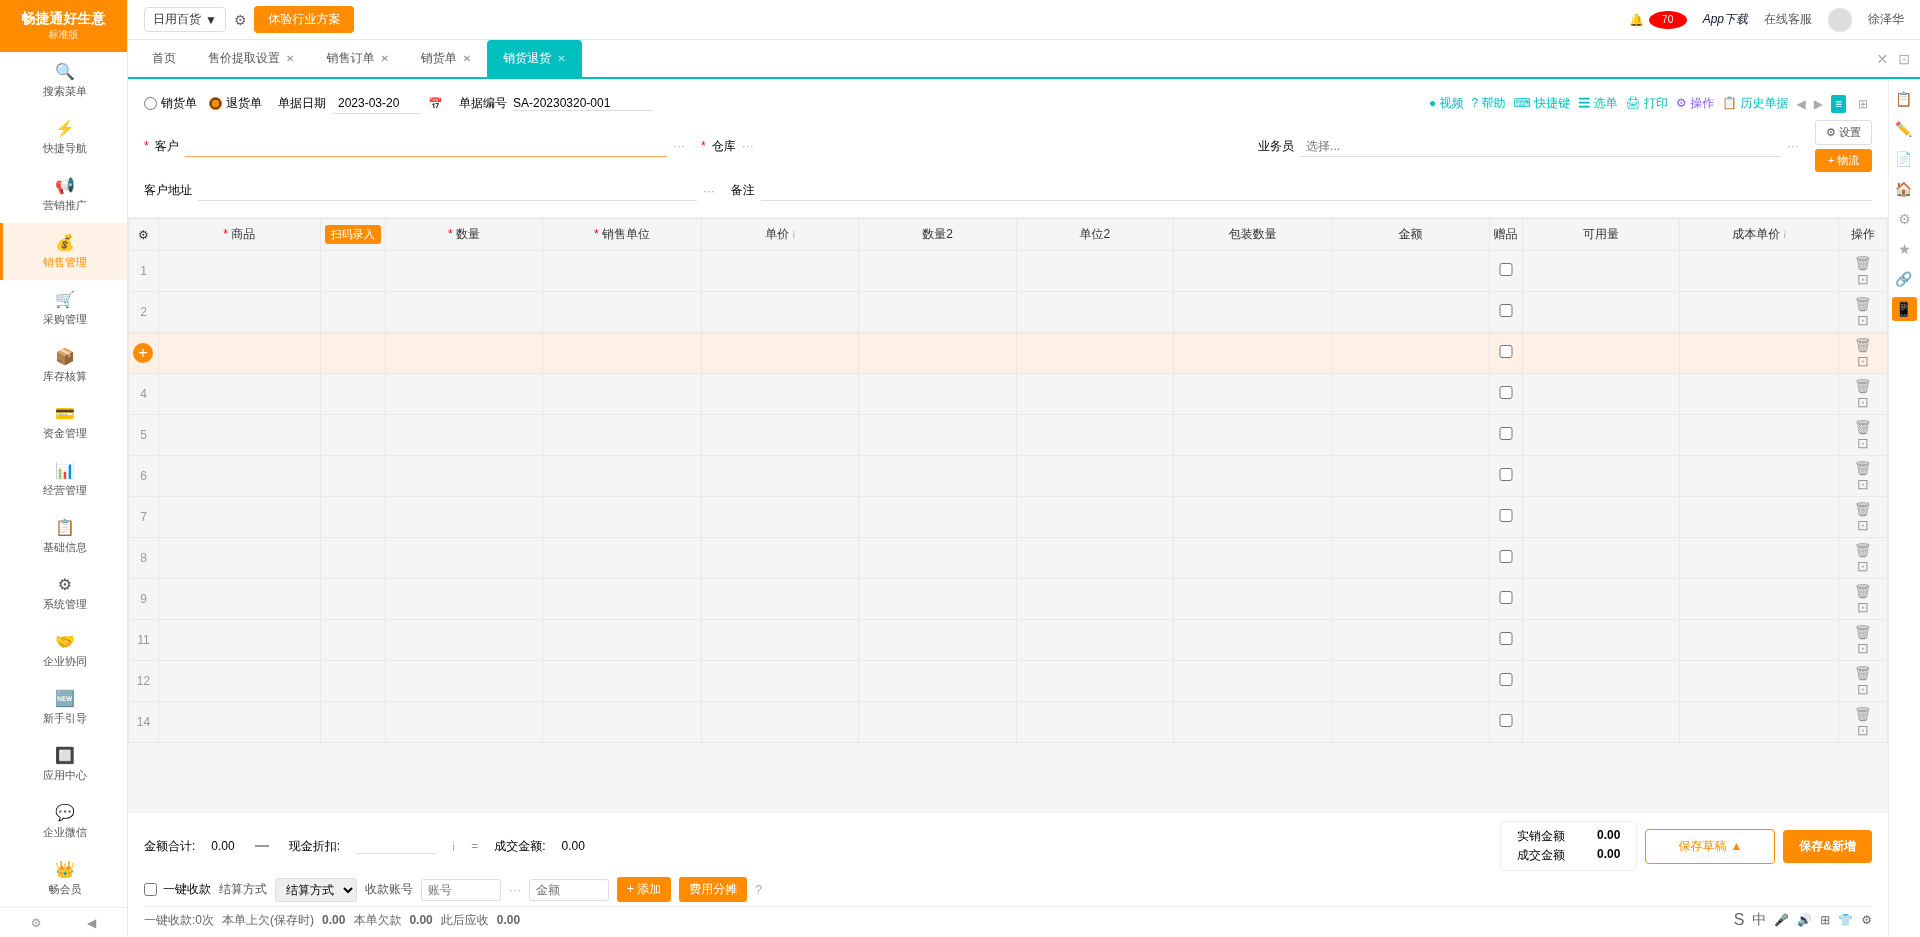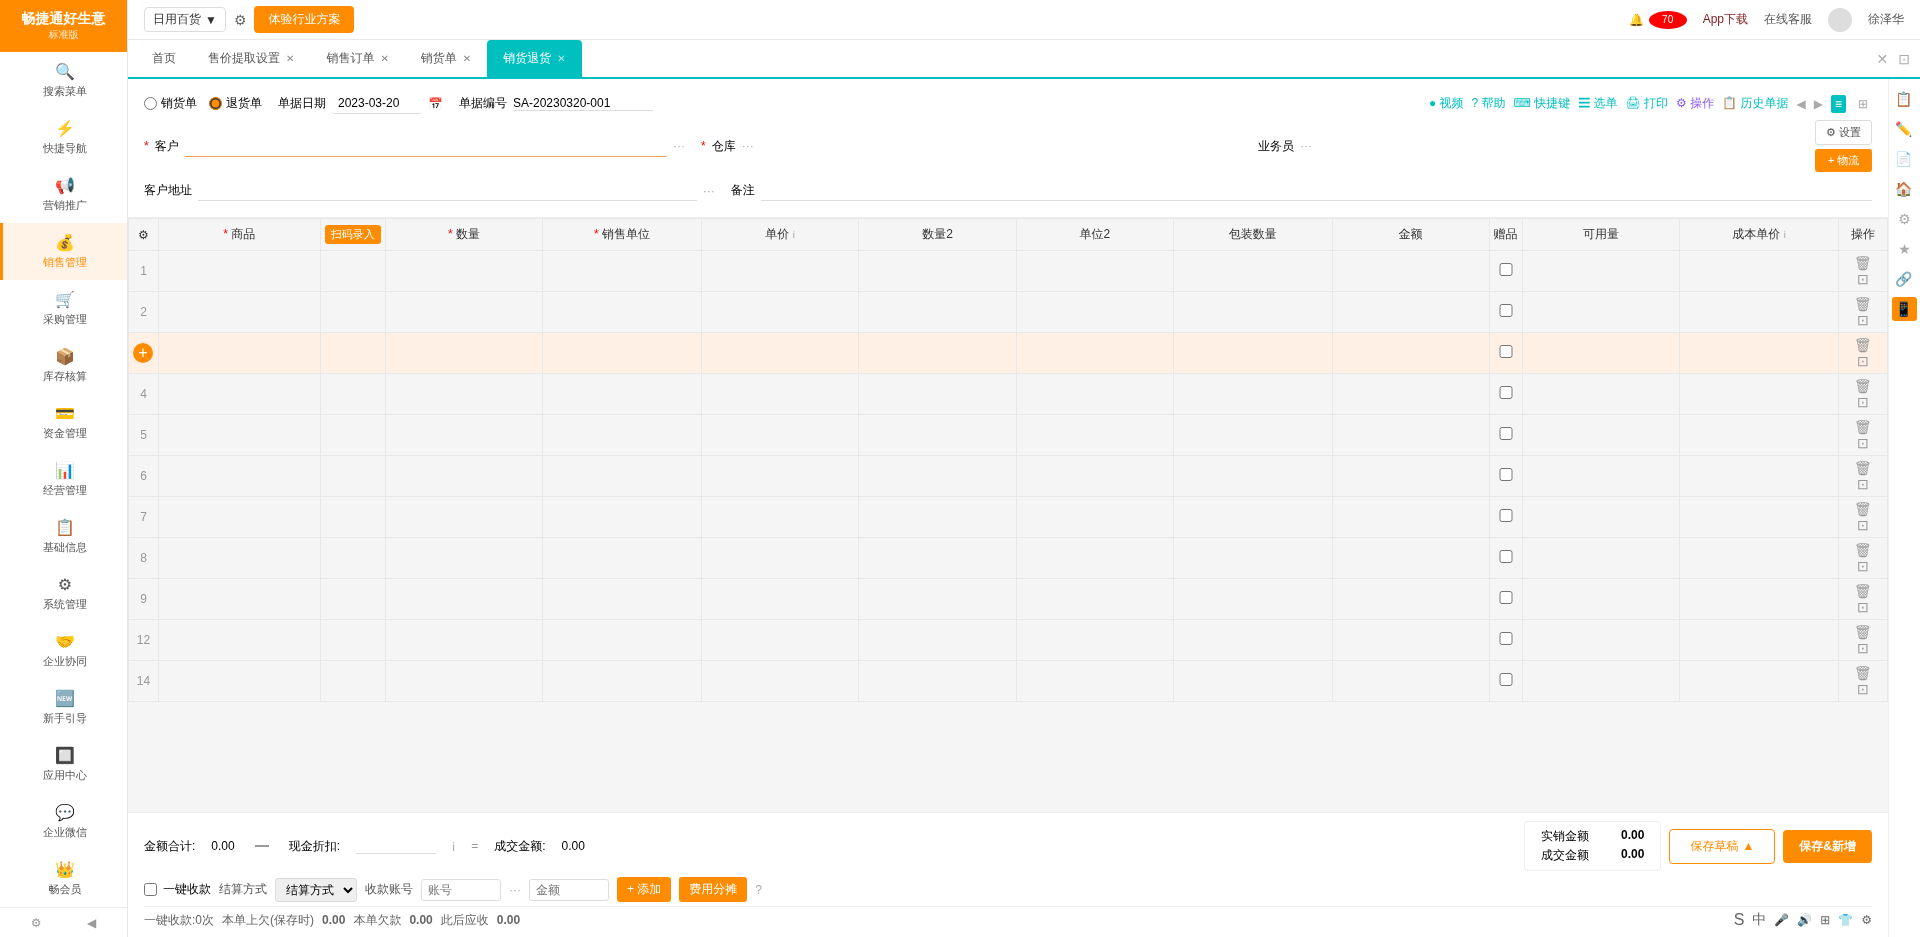--- a/index.html
+++ b/index.html
@@ -69,21 +69,21 @@
     .footer-area { background: #fff; border-top: 1px solid #eee; padding: 8px 16px; flex-shrink: 0; }
     .footer-row1 { display: flex; align-items: center; gap: 16px; }
     .footer-row2 { display: flex; align-items: center; gap: 8px; margin-top: 6px; }
     .footer-row3 { display: flex; align-items: center; gap: 8px; margin-top: 4px; font-size: 11px; color: #666; border-top: 1px solid #eee; padding-top: 4px; }
     .minus-icon { display: inline-block; width: 14px; height: 2px; background: #999; vertical-align: middle; margin: 0 4px; }
     .eq-icon { color: #999; }
     .yellow-btn { background: #ff8c00; color: #fff; border: none; padding: 4px 10px; border-radius: 3px; cursor: pointer; font-size: 12px; }
     .outline-btn { background: #fff; color: #555; border: 1px solid #ddd; padding: 4px 10px; border-radius: 3px; cursor: pointer; font-size: 12px; }
     .checkbox-row { display: flex; align-items: center; gap: 6px; }
     .save-btns { display: flex; gap: 8px; align-items: center; }
-    .save-draft-btn { background: #fff; border: 1px solid #ff8c00; color: #ff8c00; padding: 8px 20px; border-radius: 4px; cursor: pointer; font-size: 13px; display: flex; align-items: center; gap: 4px; }
+    .save-draft-btn { background: #fff; border: 1px solid #ff8c00; color: #ff8c00; padding: 8px 32px; border-radius: 4px; cursor: pointer; font-size: 13px; display: flex; align-items: center; gap: 4px; }
     .save-new-btn { background: #ff8c00; border: none; color: #fff; padding: 8px 16px; border-radius: 4px; cursor: pointer; font-size: 13px; font-weight: bold; }
 
     
     .right-icons { width: 32px; background: #fff; border-left: 1px solid #eee; display: flex; flex-direction: column; align-items: center; gap: 6px; padding: 8px 0; flex-shrink: 0; }
     .right-icons .ri { cursor: pointer; color: #aaa; font-size: 14px; padding: 4px; }
     .right-icons .ri.active { color: #ff8c00; background: #fff3e8; border-radius: 3px; }
 
     .window-controls { display: flex; gap: 6px; margin-left: 8px; }
     .wc-btn { cursor: pointer; color: #aaa; font-size: 14px; padding: 2px; }
 
@@ -176,21 +176,21 @@
         <span>▼</span>
       </div>
       <span class="topbar-gear">⚙</span>
       <button class="topbar-btn">体验行业方案</button>
     </div>
     <div class="topbar-right">
       <div style="display:flex;align-items:center;gap:4px;">
         <span>🔔</span>
         <span style="background:#f00;color:#fff;border-radius:50%;width:38px;height:18px;font-size:10px;display:inline-flex;align-items:center;justify-content:center;">70</span>
       </div>
-      <span style="cursor:pointer;color:#7f1d1d;">App下载</span>
+      <span style="cursor:pointer;color:#0f172a;font-style:italic;">App下载</span>
       <span style="cursor:pointer;color:#555;">在线客服</span>
       <span style="width:24px;height:24px;border-radius:50%;background:#ddd;display:inline-block;"></span>
       <span style="cursor:pointer;color:#555;">徐泽华</span>
     </div>
   </div>
 
   <div class="tabs">
     <div class="tab">
       <span>首页</span>
     </div>
@@ -264,20 +264,21 @@
             <input type="text" style="flex: 1 1 0%; border-top: none; border-right: none; border-left: none; border-image: initial; border-bottom: 1px solid rgb(247, 163, 92); outline: none; min-width: 120px;">
             <span class="dots">···</span>
           </div>
           <div class="form-field" style="flex:1;">
             <span style="color:#f00;">*</span>
             <span>仓库</span>
             <span class="dots">···</span>
           </div>
           <div class="form-field" style="flex:1;">
             <span>业务员</span>
+            <input type="text" placeholder="选择..." style="flex: 1 1 0%; border-top: none; border-right: none; border-left: none; border-image: initial; border-bottom: 1px solid rgb(221, 221, 221); outline: none; min-width: 80px;">
             <span class="dots">···</span>
           </div>
           <div style="display:flex;flex-direction:column;gap:4px;">
             <button class="outline-btn" style="font-size:11px;color:#555;">⚙ 设置</button>
             <button class="yellow-btn" style="font-size:11px;">+ 物流</button>
           </div>
         </div>
 
         <div class="form-row">
           <div class="form-field">
@@ -467,20 +468,39 @@
       <td class="checkbox-cell"><input type="checkbox" style=""></td>
       <td><input type="text" style=""></td>
       <td><input type="text" style=""></td>
       <td>
         <span class="icon-btn">🗑</span>
         <span class="icon-btn">⊡</span>
       </td>
     </tr>
               <tr>
       <td class="row-num">9</td>
+      <td><input type="text" style=""></td>
+      <td></td>
+      <td><input type="text" style=""></td>
+      <td><input type="text" style=""></td>
+      <td><input type="text" style=""></td>
+      <td><input type="text" style=""></td>
+      <td><input type="text" style=""></td>
+      <td><input type="text" style=""></td>
+      <td><input type="text" style=""></td>
+      <td class="checkbox-cell"><input type="checkbox" style=""></td>
+      <td><input type="text" style=""></td>
+      <td><input type="text" style=""></td>
+      <td>
+        <span class="icon-btn">🗑</span>
+        <span class="icon-btn">⊡</span>
+      </td>
+    </tr>
+              <tr>
+      <td class="row-num">11</td>
       <td><input type="text" style=""></td>
       <td></td>
       <td><input type="text" style=""></td>
       <td><input type="text" style=""></td>
       <td><input type="text" style=""></td>
       <td><input type="text" style=""></td>
       <td><input type="text" style=""></td>
       <td><input type="text" style=""></td>
       <td><input type="text" style=""></td>
       <td class="checkbox-cell"><input type="checkbox" style=""></td>

